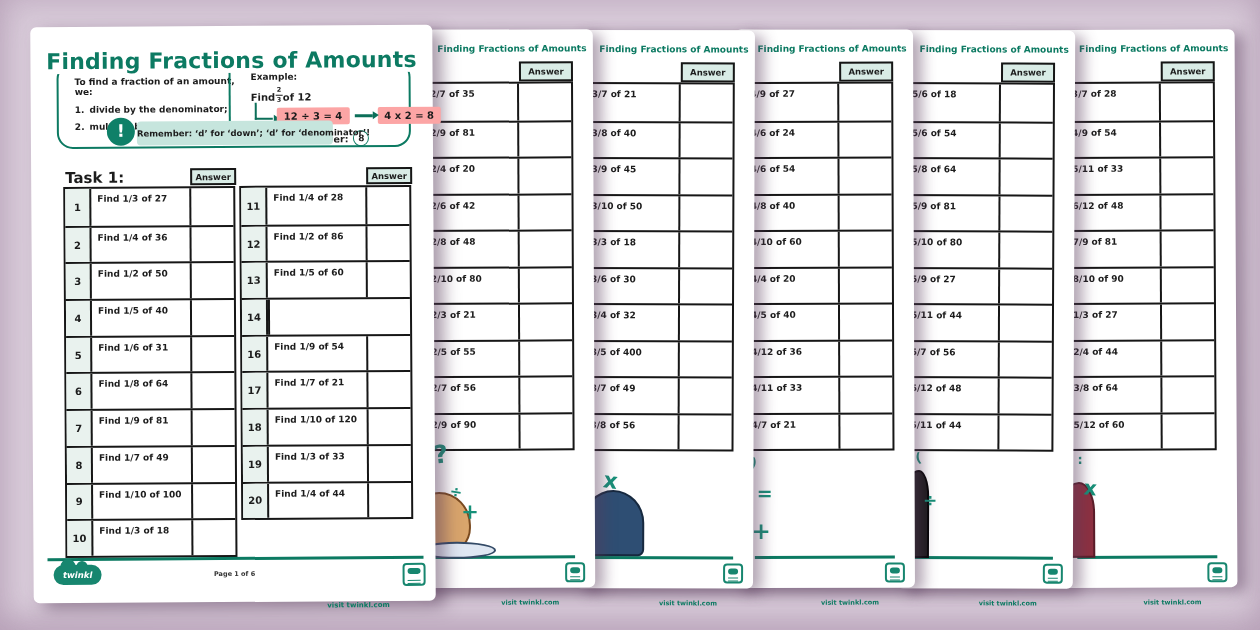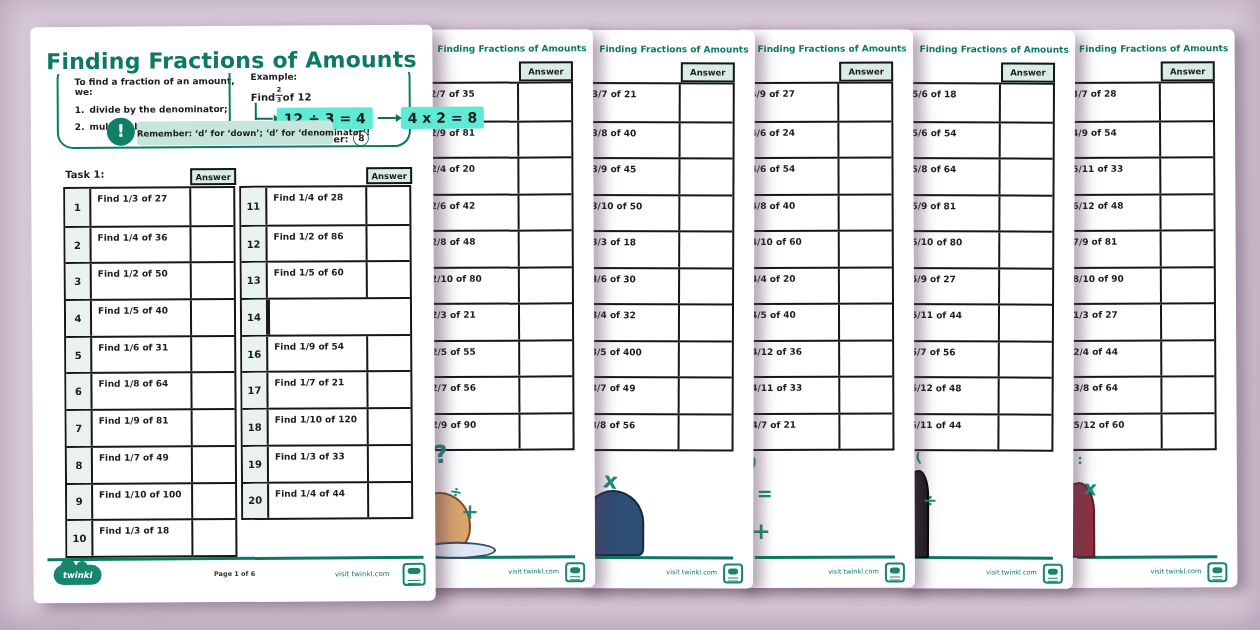--- a/index.html
+++ b/index.html
@@ -30,53 +30,53 @@
   .ex-label{position:absolute;left:2px;top:2px;font-size:9px;font-weight:bold;}
   .ex-find{position:absolute;left:2px;top:17px;font-size:10px;font-weight:bold;display:flex;align-items:flex-end;}
   .frac{display:inline-flex;flex-direction:column;align-items:center;line-height:1;}
   .frac .fn{font-size:6.5px;font-weight:bold;border-bottom:1.2px solid #1c1c1c;padding:0 1.5px 1px;}
   .frac .fd{font-size:6.5px;font-weight:bold;padding-top:1px;}
   .larrow{position:absolute;left:6px;top:33px;width:16px;height:15px;
     border-left:2.5px solid #0c6f59;border-bottom:2.5px solid #0c6f59;}
   .larrow::after{content:'';position:absolute;right:-7px;bottom:-5.2px;
     border-left:6px solid #0c6f59;border-top:4px solid transparent;border-bottom:4px solid transparent;}
   .ex-flow{position:absolute;left:28px;top:38px;display:flex;align-items:center;gap:5px;}
-  .ex-box{background:#5eead4;padding:3px 7px;font-size:14px;font-weight:bold;border-radius:2px;white-space:nowrap;}
+  .ex-box{background:#fca5a5;padding:3px 7px;font-size:10px;font-weight:bold;border-radius:2px;white-space:nowrap;}
   .harrow{width:18px;height:2.5px;background:#0c6f59;position:relative;}
   .harrow::after{content:'';position:absolute;right:-6px;top:-3.2px;
     border-left:6px solid #0c6f59;border-top:4px solid transparent;border-bottom:4px solid transparent;}
   .ex-answer{position:absolute;left:56px;top:61px;font-size:9.5px;font-weight:bold;display:flex;align-items:center;gap:5px;}
   .circ8{display:inline-block;width:14px;height:14px;border:1.8px solid #0c7a62;border-radius:50%;
     text-align:center;line-height:14px;font-size:9px;font-weight:bold;}
   .rem-circle{position:absolute;left:76px;top:91px;width:28px;height:28px;background:#0f8068;border-radius:50%;
     z-index:6;color:#fff;font-size:17px;font-weight:bold;text-align:center;line-height:27px;}
   .rem-banner{position:absolute;left:106px;top:95px;width:196px;height:24px;background:#c6e5dd;border-radius:4px;
     z-index:6;font-size:8.5px;font-weight:bold;color:#1c1c1c;text-align:center;line-height:24px;white-space:nowrap;}
   
-  .task-label{position:absolute;left:34px;top:142px;font-size:10px;font-weight:bold;color:#1c1c1c;}
+  .task-label{position:absolute;left:34px;top:142px;font-size:15px;font-weight:bold;color:#1c1c1c;}
   .ans-head{position:absolute;top:142px;width:46px;height:17px;background:#d9ece6;border:2px solid #161616;
     box-sizing:border-box;font-size:8.5px;font-weight:bold;text-align:center;line-height:14px;color:#1c1c1c;}
   .ah-left{left:159px;}  .ah-right{left:335px;}
   .task-table{position:absolute;top:160px;width:172px;border:2px solid #161616;box-sizing:border-box;background:#fff;}
   .tt-left{left:32px;}  .tt-right{left:208px;}
   .p1-trow{display:flex;height:36.7px;box-sizing:border-box;}
   .p1-trow + .p1-trow{border-top:2px solid #161616;}
   .p1-num{width:26px;background:#e9f2ee;border-right:2px solid #161616;box-sizing:border-box;
     display:flex;align-items:center;justify-content:center;font-size:10px;font-weight:bold;color:#1c1c1c;}
   .p1-q{flex:1;padding:5px 0 0 6px;font-size:9px;font-weight:bold;color:#1c1c1c;white-space:nowrap;overflow:hidden;}
   .p1-ans{width:44px;border-left:2px solid #161616;box-sizing:border-box;}
   
   .foot-line{position:absolute;height:2.5px;background:#0c7a62;}
   .p1-foot-line{left:14px;right:12px;top:531px;}
   .cloud{position:absolute;left:20px;top:538px;width:48px;height:20px;background:#17866f;border-radius:11px;}
   .cloud::before{content:'';position:absolute;top:-6px;left:7px;width:15px;height:15px;background:#17866f;border-radius:50%;}
   .cloud::after{content:'';position:absolute;top:-4px;left:23px;width:11px;height:11px;background:#17866f;border-radius:50%;}
   .cloud b{position:relative;z-index:2;display:block;text-align:center;color:#fff;font-size:8.5px;line-height:20px;font-style:italic;}
   .page-info{position:absolute;left:0;width:100%;top:544px;text-align:center;font-size:6.5px;font-weight:bold;color:#333;}
-  .visit{position:absolute;font-size:7px;font-weight:normal;color:#0c7a62;white-space:nowrap;}
+  .visit{position:absolute;font-size:7px;font-weight:bold;color:#0c7a62;white-space:nowrap;margin-top:31px;}
   .p1-visit{right:46px;top:545px;}
   .badge{position:absolute;border:2px solid #17866f;border-radius:4px;background:#fff;box-sizing:border-box;}
   .p1-badge{right:10px;top:538px;width:23px;height:23px;}
   .badge::before{content:'';position:absolute;top:3px;left:3px;right:3px;height:6px;background:#17866f;border-radius:3px;}
   .badge::after{content:'';position:absolute;bottom:3px;left:3px;right:3px;height:1.5px;background:#17866f;box-shadow:0 3px 0 #17866f;}
   
   .bp-title{position:absolute;right:6px;top:14px;width:150px;text-align:center;
     font-size:9px;font-weight:bold;color:#0c7a62;white-space:nowrap;}
   .bp-ans-head{position:absolute;right:20px;top:32px;width:54px;height:20px;background:#d9ece6;border:2px solid #161616;
     box-sizing:border-box;font-size:8.5px;font-weight:bold;text-align:center;line-height:16px;color:#1c1c1c;}

